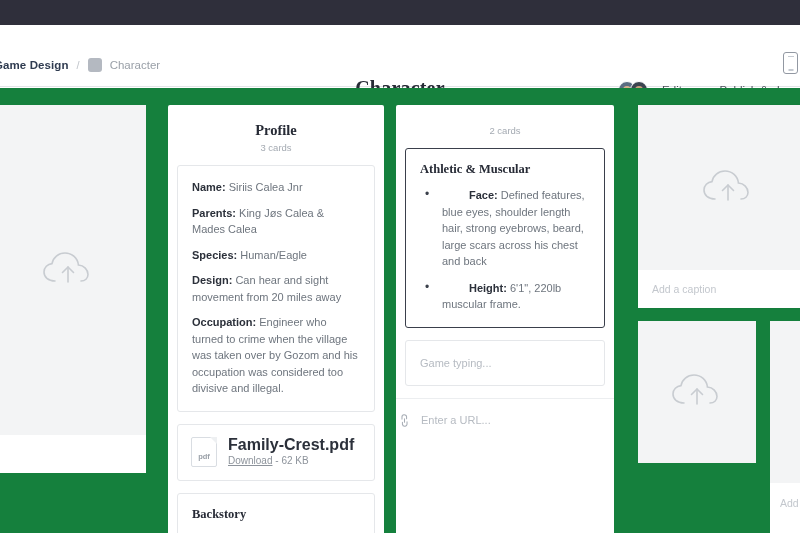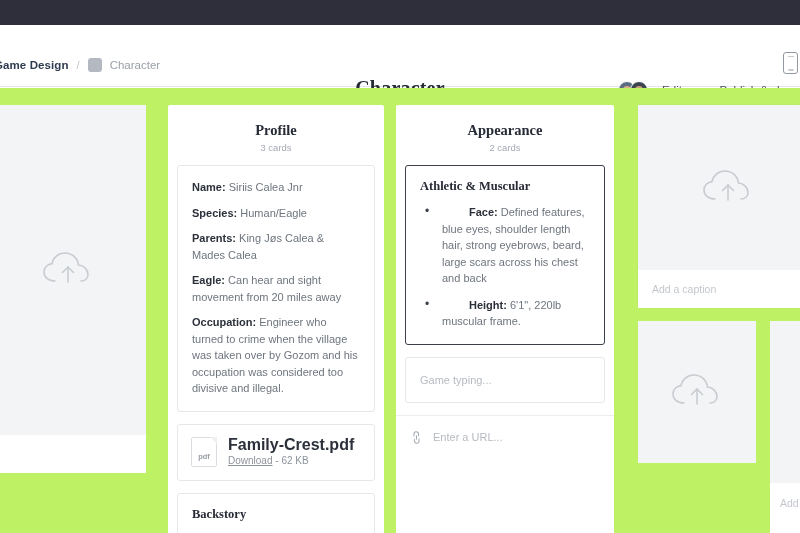--- a/index.html
+++ b/index.html
@@ -84,21 +84,21 @@
     content: ""; position: absolute; left: 50%; transform: translateX(-50%);
     background: #c5cad1;
   }
   .device-icon::before { top: 2.5px; width: 6px; height: 1.5px; }
   .device-icon::after  { bottom: 2.5px; width: 5px; height: 1.5px; }
 
   
   .canvas {
     position: absolute; left: 0; top: 88px;
     width: 800px; height: 445px;
-    background: #bef264;
+    background: #15803d;
     overflow: hidden;
   }
 
   .column {
     position: absolute; top: 17px;
     background: #ffffff;
     border-radius: 2px;
   }
   .col-left   { left: -10px; width: 156px; height: 368px; }
   .col-profile{ left: 168px; width: 216px; height: 500px; }
@@ -174,21 +174,21 @@
     height: 46px;
     display: flex; align-items: center;
     padding: 0 14px;
     font-size: 11px; color: #b6bbc2;
   }
   .url-box {
     margin: 12px 0 0 0;
     background: #fff;
     height: 44px;
     display: flex; align-items: center; gap: 10px;
-    padding: 0 14px;
+    padding: 0 2px;
     font-size: 11px; color: #b6bbc2;
     border-top: 1px solid #eceef0;
   }
   .link-icon { color: #a7adb5; display: inline-block; transform: rotate(-45deg); }
 
   
   .upload-tile {
     position: absolute;
     background: #f3f4f5;
     display: flex; align-items: center; justify-content: center;
@@ -274,27 +274,27 @@
       <div class="col-title">Profile</div>
       <div class="col-sub">3 cards</div>
     </div>
 
     <div class="card">
       <div class="card-body">
         <p class="kv">
           <b>Name:</b><span> Siriis Calea Jnr</span>
         </p>
         <p class="kv">
+          <b>Parents:</b><span> King Jøs Calea &amp; Mades Calea</span>
+        </p>
+        <p class="kv">
           <b>Species:</b><span> Human/Eagle</span>
         </p>
         <p class="kv">
-          <b>Parents:</b><span> King Jøs Calea &amp; Mades Calea</span>
-        </p>
-        <p class="kv">
-          <b>Eagle:</b><span> Can hear and sight movement from 20 miles away</span>
+          <b>Design:</b><span> Can hear and sight movement from 20 miles away</span>
         </p>
         <p class="kv">
           <b>Occupation:</b><span> Engineer who turned to crime when the village was taken over by Gozom and his occupation was considered too divisive and illegal.</span>
         </p>
       </div>
     </div>
 
     <div class="card">
       <div class="file-row">
         <div class="file-glyph">
@@ -312,21 +312,20 @@
     <div class="card">
       <div class="card-body">
         <div class="card-h">Backstory</div>
         <p class="para"></p>
       </div>
     </div>
   </div>
 
   <div class="column col-appear">
     <div class="col-head">
-      <div class="col-title">Appearance</div>
       <div class="col-sub">2 cards</div>
     </div>
 
     <div class="card selected">
       <div class="card-body">
         <div class="card-h">Athletic &amp; Muscular</div>
         <ul class="bullets">
           <li>
             <b>Face:</b><span> Defined features, blue eyes, shoulder length hair, strong eyebrows, beard, large scars across his chest and back</span>
           </li>

